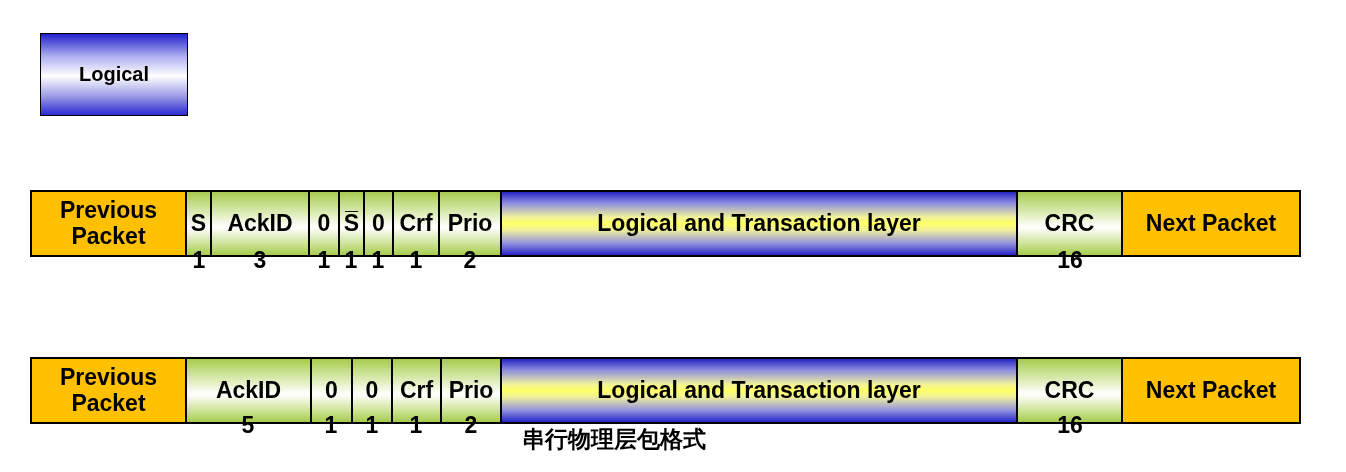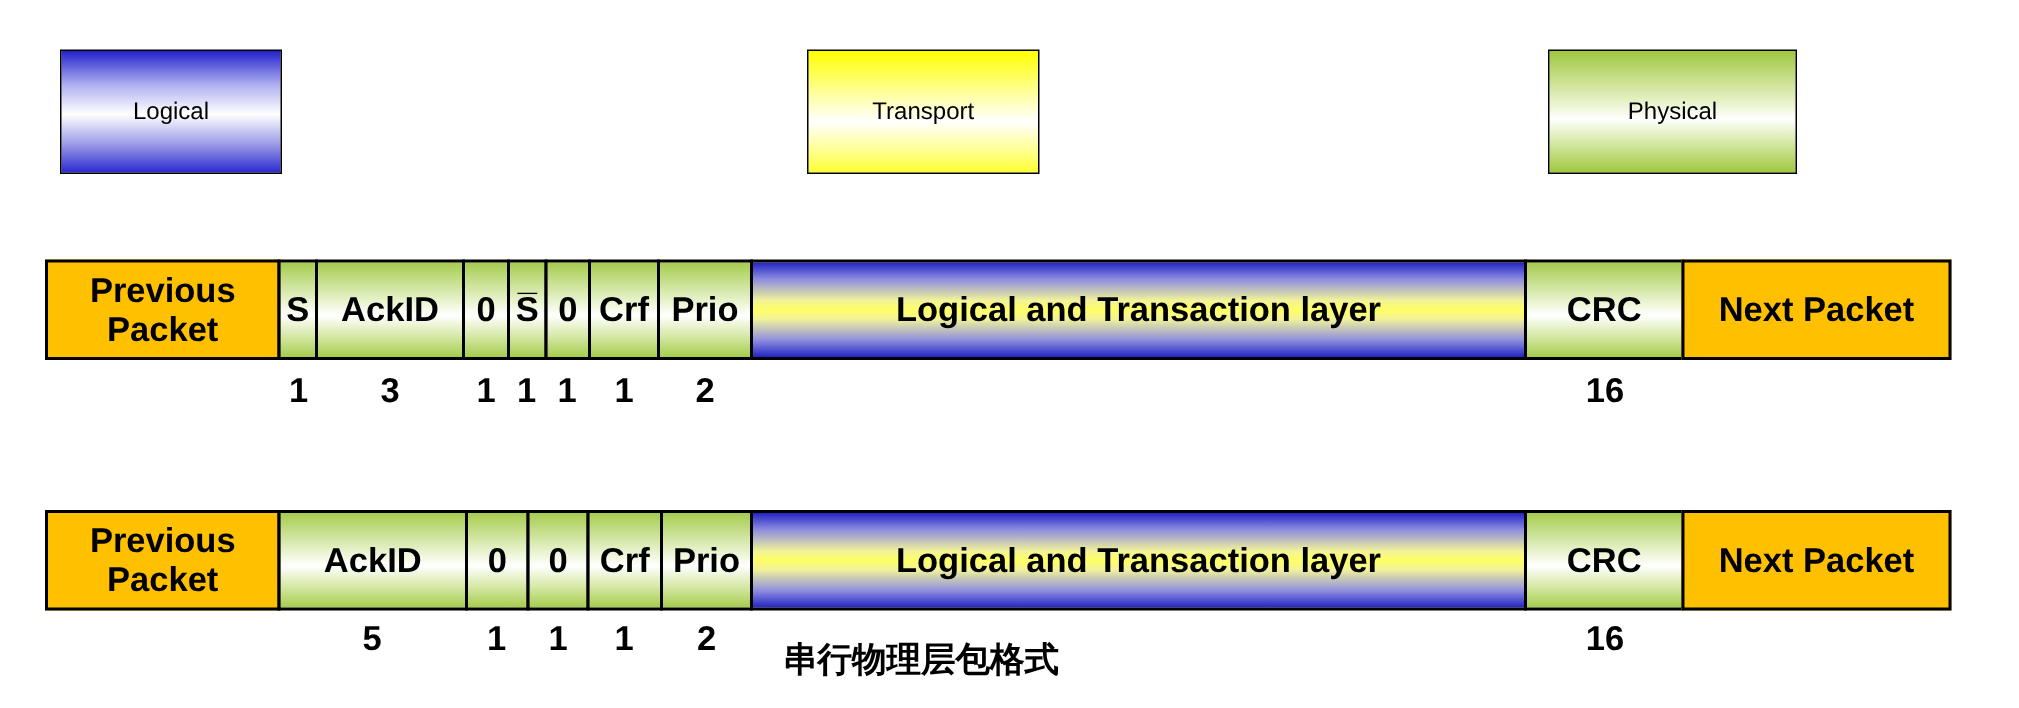--- a/index.html
+++ b/index.html
@@ -14,39 +14,40 @@
     overflow: hidden;
   }
 
   
   .legend-box {
     position: absolute;
     display: flex;
     align-items: center;
     justify-content: center;
     border: 1px solid #000;
-    font-size: 16px;
-    font-weight: normal;
+    font-size: 20px;
+    font-weight: bold;
     color: #000;
   }
   .grad-blue {
     background: linear-gradient(180deg, #2222cc 0%, #b0b0f2 28%, #ffffff 52%, #9f9fe8 76%, #2a2ad0 100%);
   }
   .grad-yellow {
     background: linear-gradient(180deg, #ffff00 0%, #ffffb3 40%, #ffffff 58%, #ffff99 80%, #ffff33 100%);
   }
   .grad-green {
     background: linear-gradient(180deg, #9fc83f 0%, #e4f1c2 40%, #ffffff 56%, #cfe69a 78%, #9fc83f 100%);
   }
 
   
   .packet-row {
     position: absolute;
     display: flex;
     height: 67px;
+    margin-top: 17px;
   }
   .cell {
     display: flex;
     align-items: center;
     justify-content: center;
     border: 2px solid #000;
     font-weight: bold;
     font-size: 23px;
     text-align: center;
     white-space: pre-line;
@@ -73,26 +74,20 @@
   }
   .cap-zh { font-weight: normal; }
 </style>
 </head>
 <body>
 
 <div class="canvas">
 
   <div class="legend-box grad-blue" style="left:40px; top:33px; width:148px; height:83px;">
     <span>Logical</span>
-  </div>
-  <div class="legend-box grad-yellow" style="left:538px; top:33px; width:155px; height:83px;">
-    <span>Transport</span>
-  </div>
-  <div class="legend-box grad-green" style="left:1032px; top:33px; width:166px; height:83px;">
-    <span>Physical</span>
   </div>
 
   <div class="packet-row" style="left:30px; top:173px;">
     <div class="cell cell-orange" style="width:157px;">Previous
 Packet</div>
     <div class="cell cell-green" style="width:27px;">S</div>
     <div class="cell cell-green" style="width:100px;">AckID</div>
     <div class="cell cell-green" style="width:32px;">0</div>
     <div class="cell cell-green" style="width:27px;">S̅</div>
     <div class="cell cell-green" style="width:31px;">0</div>

